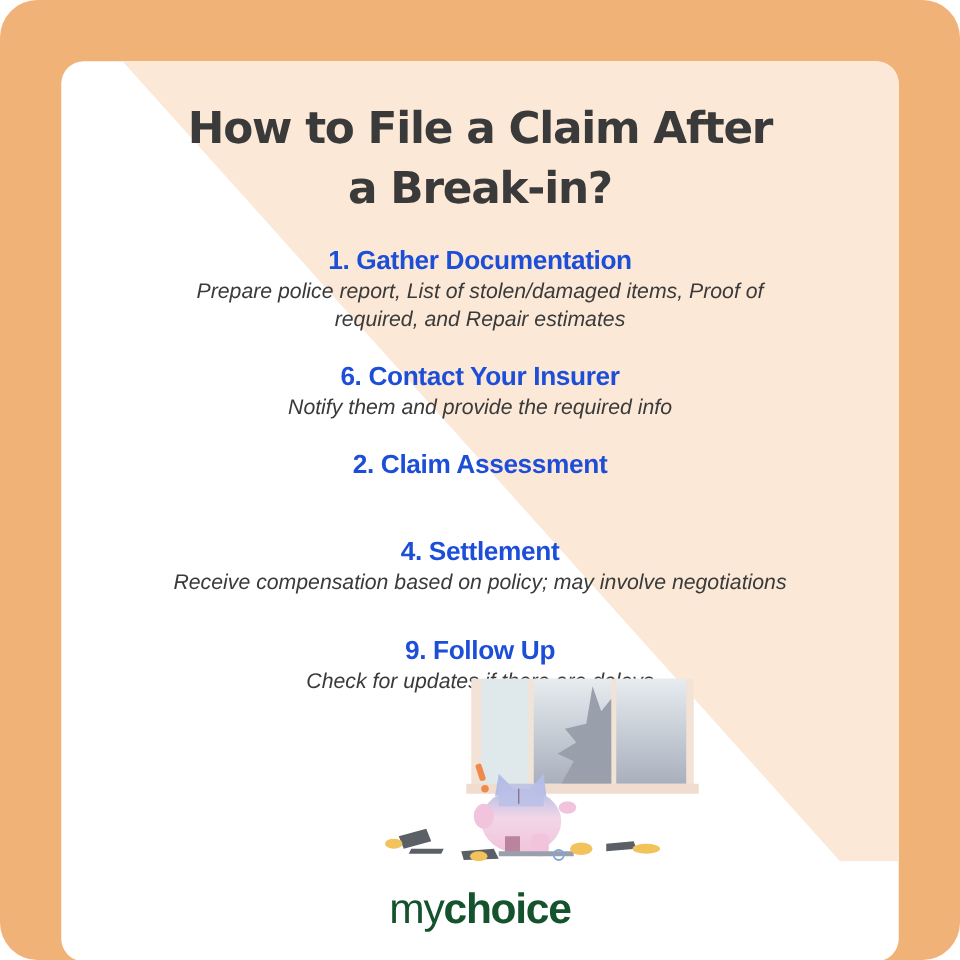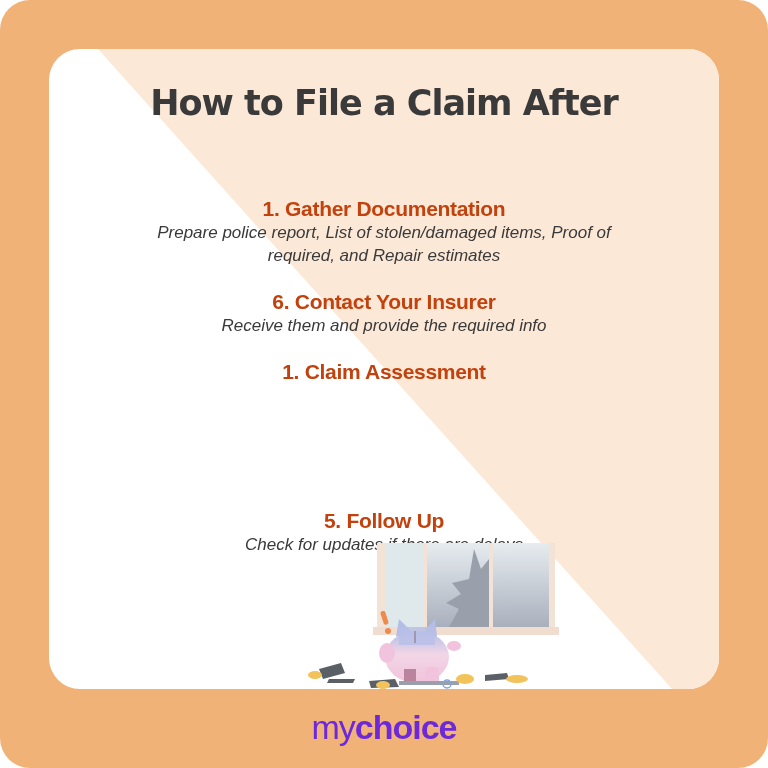--- a/index.html
+++ b/index.html
@@ -2,83 +2,86 @@
 <html><head>
 <meta charset="utf-8">
 <style>
   html, body { margin: 0; padding: 0; background: #ffffff; }
   body { width: 768px; height: 768px; position: relative; overflow: hidden; }
   .frame {
     position: absolute; left: 0; top: 0; width: 768px; height: 768px;
     background: #f1b278; border-radius: 30px; overflow: hidden;
   }
   .card {
-    position: absolute; left: 49px; top: 49px; width: 670px; height: 640px;
-    background: #ffffff; border-radius: 31px; overflow: hidden;
+    position: absolute; left: 49px; top: 49px; width: 670px; height: 720px;
+    background: #ffffff; border-radius: 18px; overflow: hidden;
   }
   .card-diag {
     position: absolute; left: 0; top: 0; width: 670px; height: 640px;
   }
   .title {
     position: absolute; left: 0; top: 30px; width: 670px;
     text-align: center; color: #3a3a3a;
     font-family: "DejaVu Sans", sans-serif; font-weight: bold;
     font-size: 35px; line-height: 48px; letter-spacing: -1px;
   }
   .step { position: absolute; left: 0; width: 670px; text-align: center; }
   .step-title {
-    color: #c2410c; font-family: "Liberation Sans", sans-serif; font-weight: bold;
+    color: #1d4ed8; font-family: "Liberation Sans", sans-serif; font-weight: bold;
     font-size: 21px; line-height: 24px; letter-spacing: -0.3px;
   }
   .step-desc {
     color: #3a3a3a; font-family: "Liberation Sans", sans-serif;
     font-size: 17px; line-height: 23px; margin: 0 auto; font-style: italic;
   }
   .illustration { position: absolute; left: 200px; top: 490px; width: 320px; height: 150px; }
   .logo {
     position: absolute; left: 0; top: 708px; width: 768px; text-align: center;
-    color: #6d28d9; font-family: "Liberation Sans", sans-serif; font-size: 34px;
+    color: #14532d; font-family: "Liberation Sans", sans-serif; font-size: 34px;
     letter-spacing: -1px;
   }
   .logo .my { font-weight: normal; }
   .logo .choice { font-weight: bold; }
 </style>
 </head>
 <body>
 
 <div class="frame">
   <div class="card">
     <svg class="card-diag" viewBox="0 0 670 640" width="670" height="640">
       <polygon points="49,0 670,0 670,640 623,640" fill="#fbe8d7"></polygon>
     </svg>
 
     <div class="title">
       <div>How to File a Claim After</div>
+      <div>a Break-in?</div>
     </div>
 
     <div class="step" style="top:148px">
       <div class="step-title">1. Gather Documentation</div>
       <div class="step-desc">Prepare police report,  List of stolen/damaged items, Proof of</div>
       <div class="step-desc">required, and Repair estimates</div>
     </div>
 
     <div class="step" style="top:241px">
       <div class="step-title">6. Contact Your Insurer</div>
-      <div class="step-desc">Receive them and provide the required info</div>
+      <div class="step-desc">Notify them and provide the required info</div>
     </div>
 
     <div class="step" style="top:311px">
-      <div class="step-title">1. Claim Assessment</div>
+      <div class="step-title">2. Claim Assessment</div>
     </div>
 
     <div class="step" style="top:381px">
+      <div class="step-title">4. Settlement</div>
+      <div class="step-desc">Receive compensation based on policy; may involve negotiations</div>
     </div>
 
     <div class="step" style="top:460px">
-      <div class="step-title">5. Follow Up</div>
+      <div class="step-title">9. Follow Up</div>
       <div class="step-desc">Check for updates if there are delays</div>
     </div>
 
     <svg class="illustration" viewBox="0 0 320 150" width="320" height="150">
       <defs>
         <linearGradient id="glass" x1="0" y1="0" x2="0" y2="1">
           <stop offset="0" stop-color="#e6ecef"></stop>
           <stop offset="1" stop-color="#a9b0bd"></stop>
         </linearGradient>
         <linearGradient id="pig" x1="0" y1="0" x2="0" y2="1">

